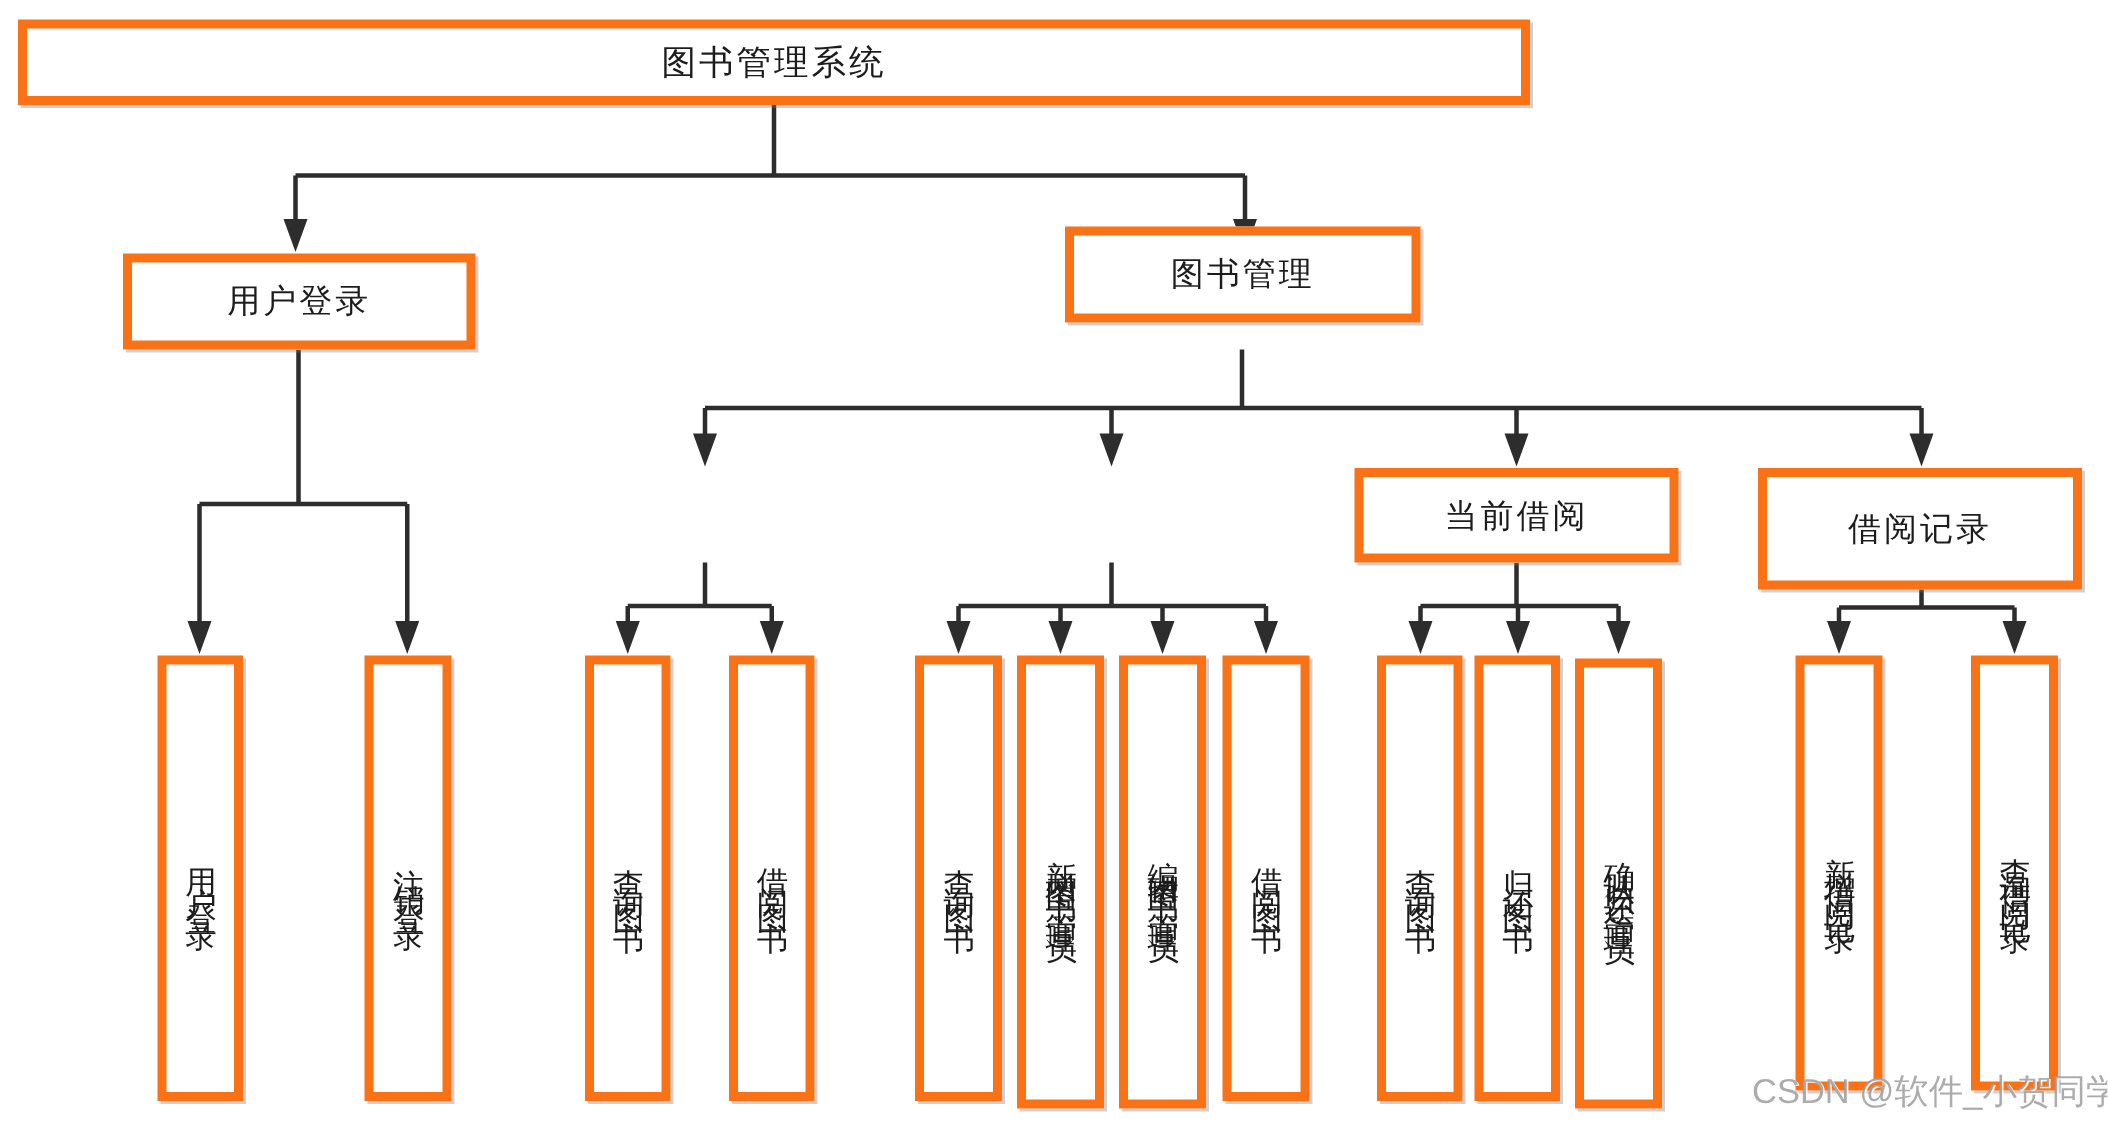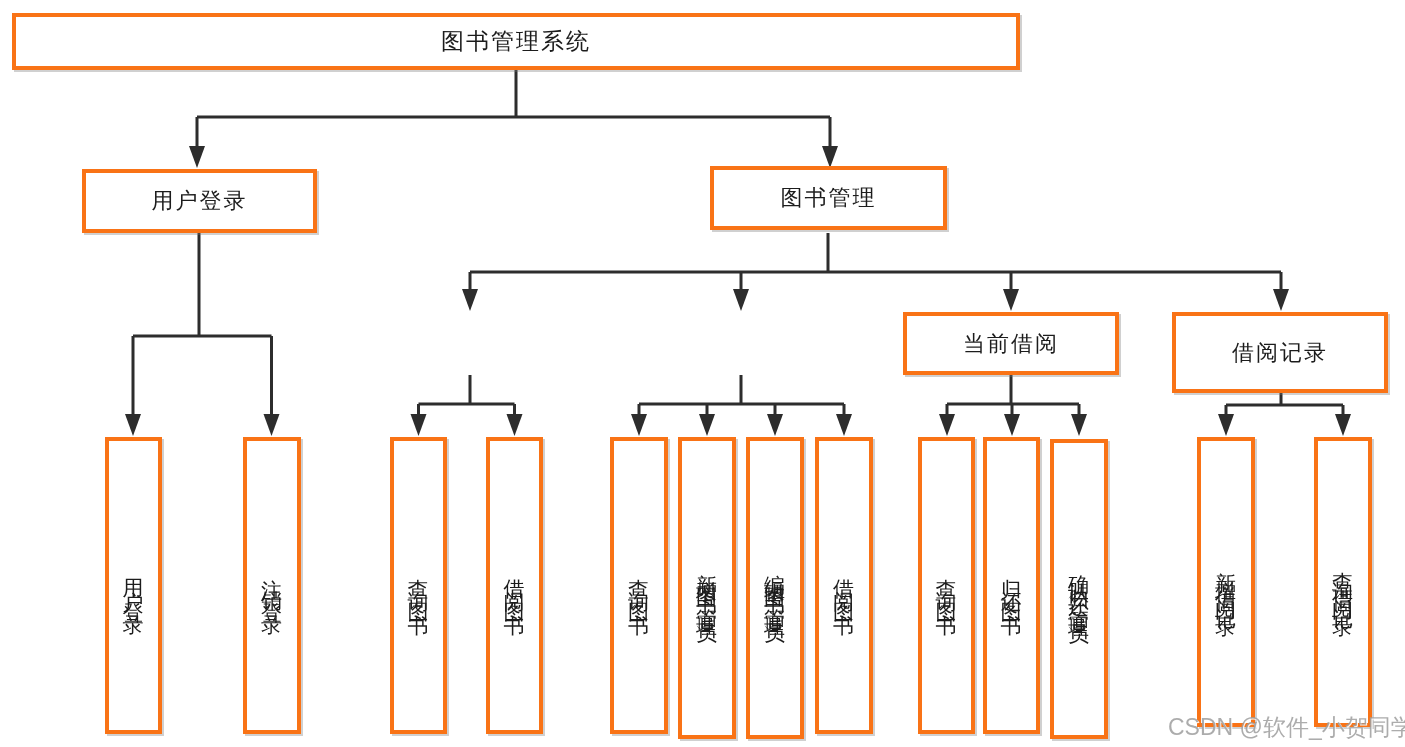--- a/index.html
+++ b/index.html
@@ -18,21 +18,21 @@
   .connectors {
     position: absolute;
     left: 0;
     top: 0;
     width: 1405px;
     height: 747px;
   }
   .box {
     position: absolute;
     box-sizing: border-box;
-    border: 4px solid #f97316;
+    border: 6px solid #f97316;
     background: #ffffff;
     display: flex;
     align-items: center;
     justify-content: center;
     color: #1c1c1c;
     box-shadow: 2px 2px 0 rgba(120,120,120,0.35);
   }
   .box.h span {
     font-size: 22px;
     letter-spacing: 2px;
@@ -100,21 +100,21 @@
     </g>
   </svg>
 
   <div class="box h root" style="left:12px; top:13px; width:1008px; height:57px;">
     <span>图书管理系统</span>
   </div>
 
   <div class="box h" style="left:82px; top:169px; width:235px; height:64px;">
     <span>用户登录</span>
   </div>
-  <div class="box h" style="left:710px; top:166px; width:237px; height:64px;">
+  <div class="box h" style="left:710px; top:151px; width:237px; height:64px;">
     <span>图书管理</span>
   </div>
 
   <div class="box h" style="left:903px; top:312px; width:216px; height:63px;">
     <span>当前借阅</span>
   </div>
   <div class="box h" style="left:1172px; top:312px; width:216px; height:81px;">
     <span>借阅记录</span>
   </div>
 

